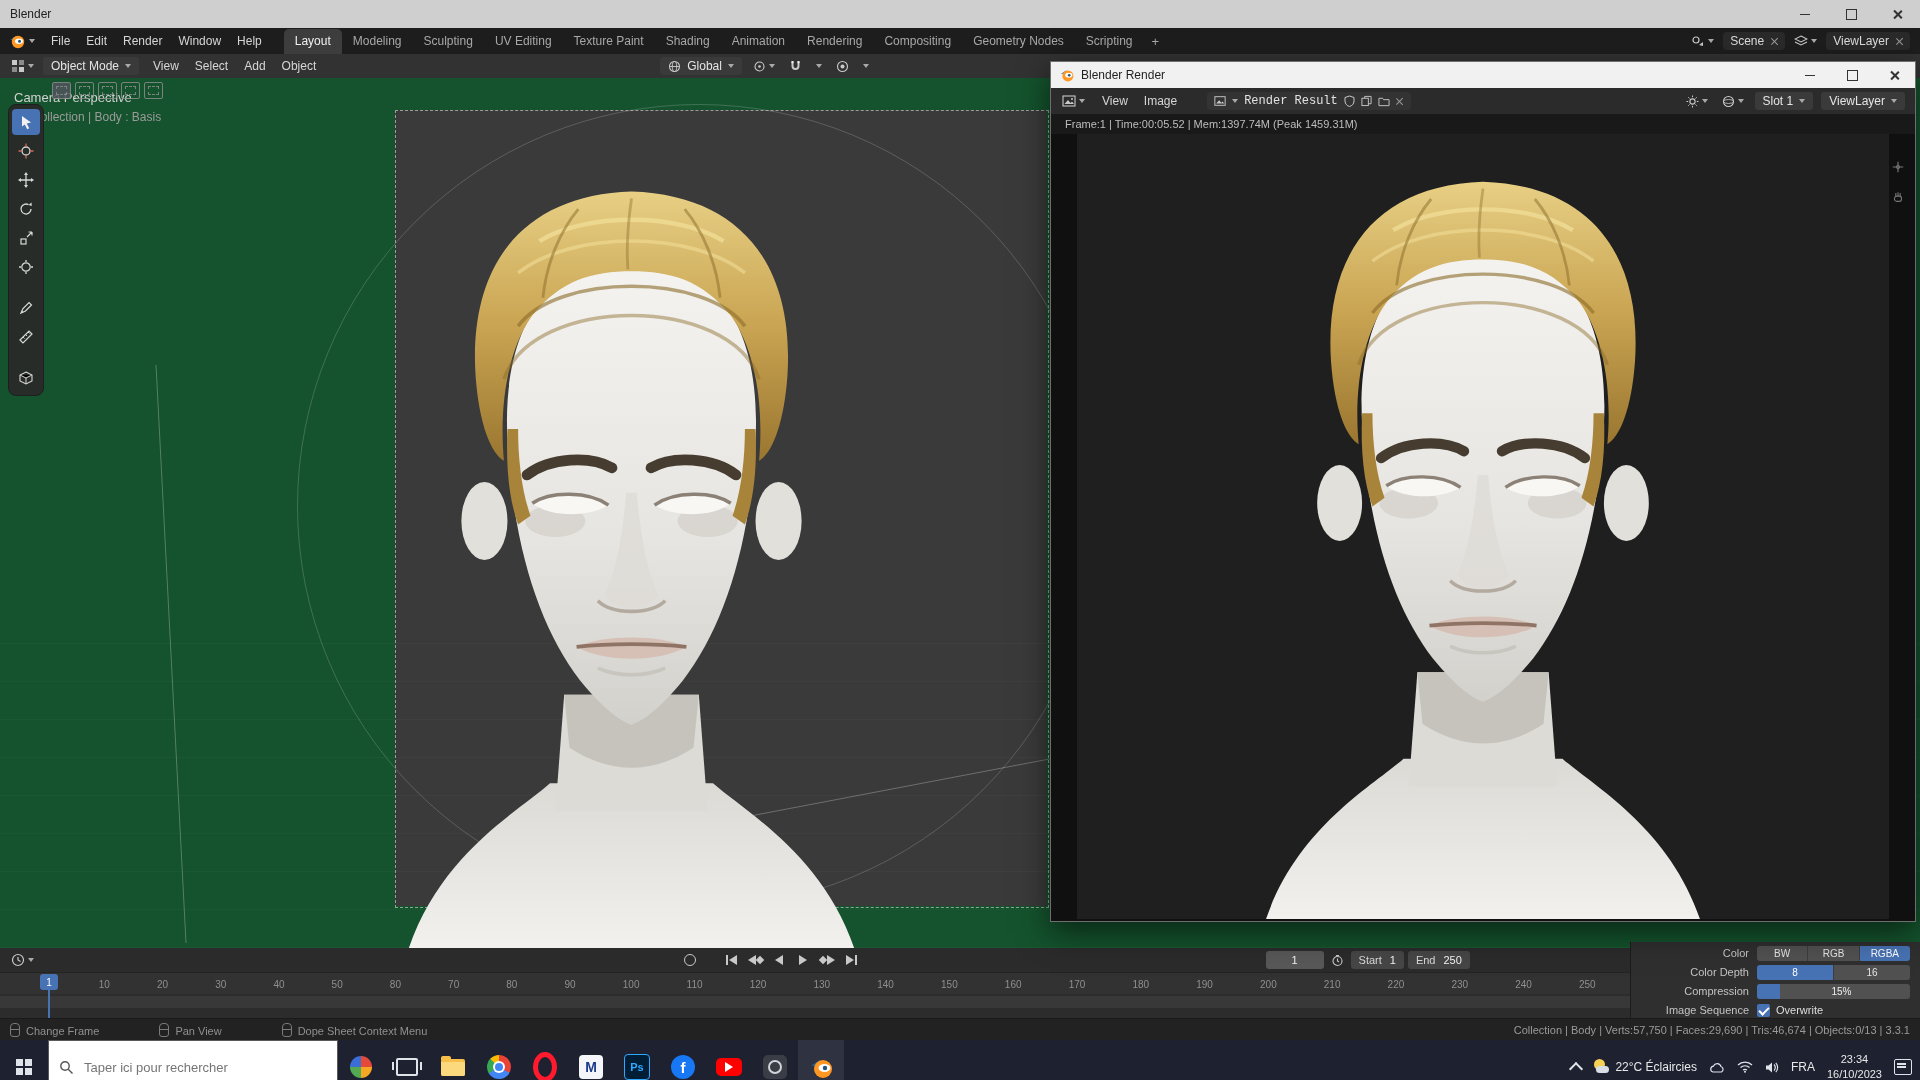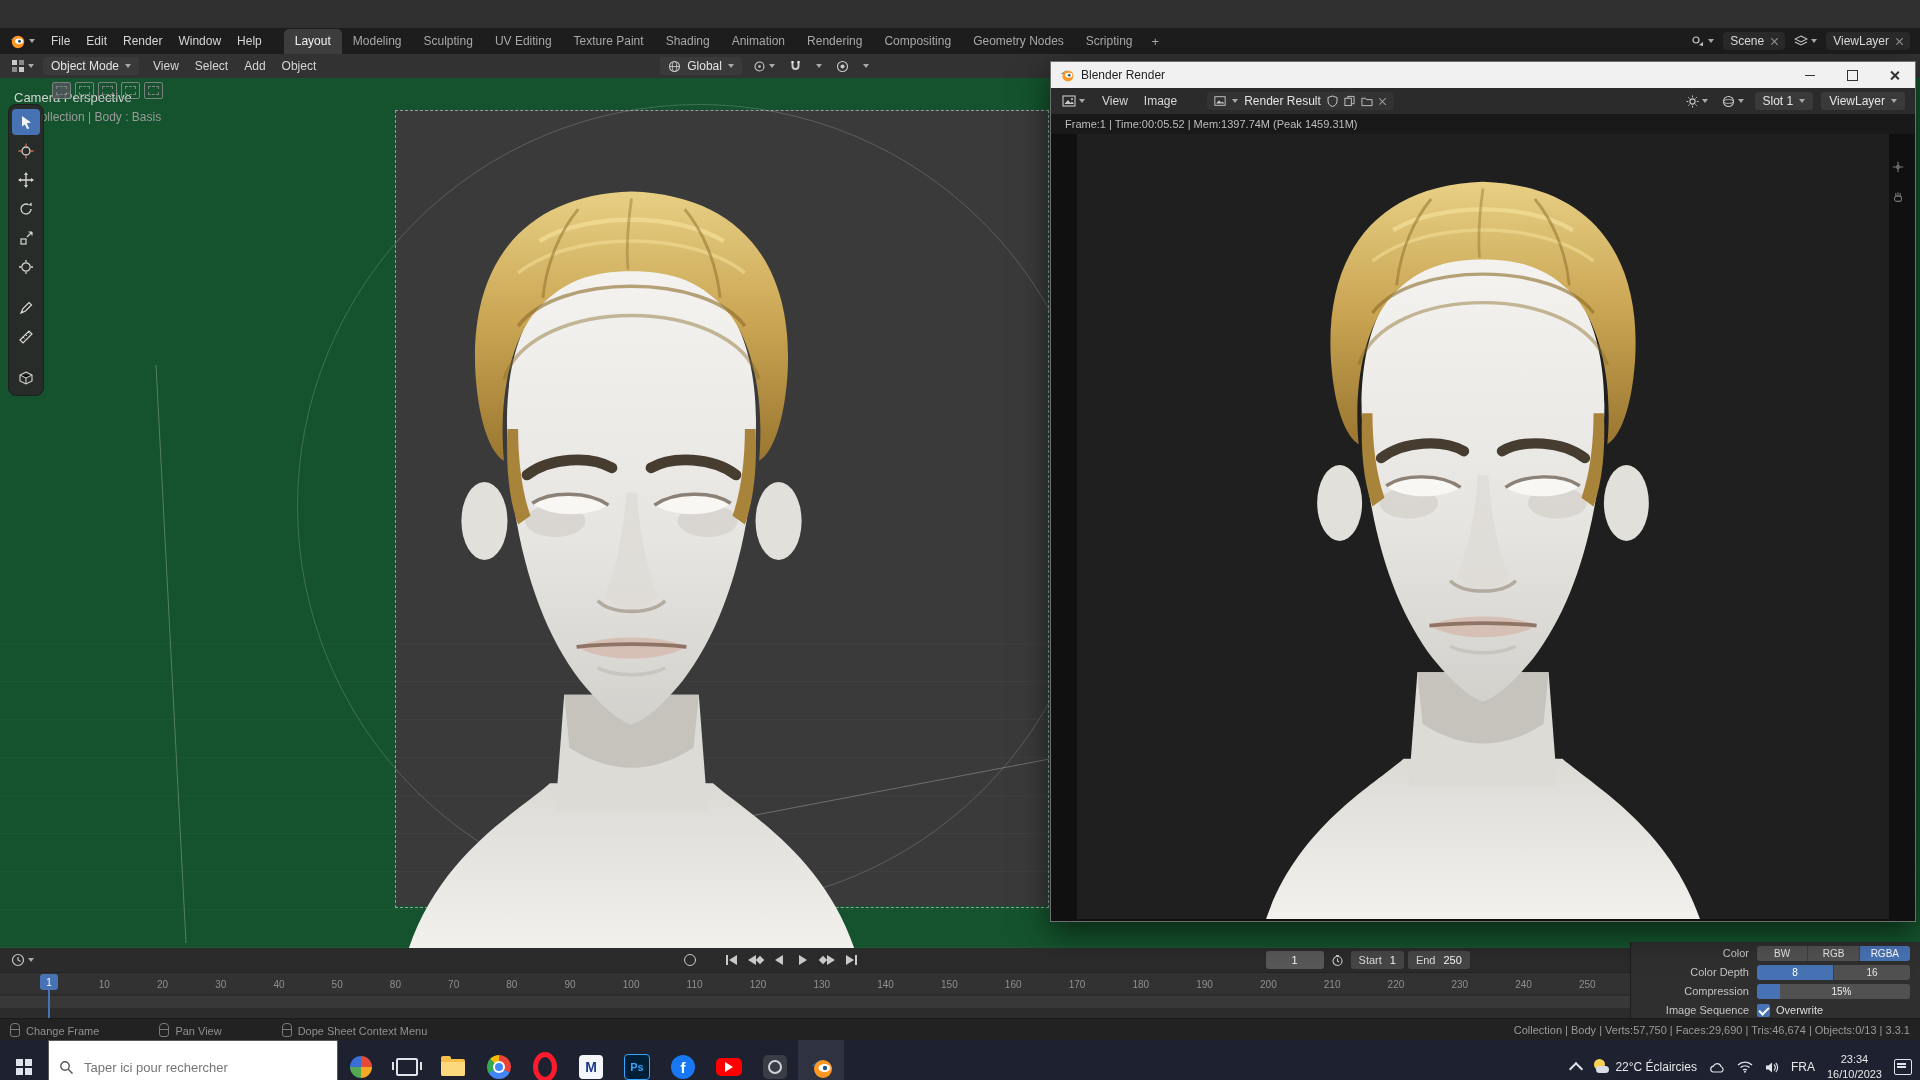--- a/index.html
+++ b/index.html
@@ -129,21 +129,21 @@
   .mouse-ic::after{content:"";position:absolute;left:0;top:5px;width:8px;height:1px;background:#7a7a7a;}
   .sb-stats{margin-left:auto;margin-right:10px;color:#9a9a9a;font-size:11px;white-space:nowrap;}
 
   
   .render-window{position:absolute;left:1050px;top:61px;width:866px;height:861px;z-index:5;
     border:1px solid #6e6e6e;box-sizing:border-box;box-shadow:0 10px 30px rgba(0,0,0,.55);background:#141414;}
   .rw-titlebar{height:26px;background:#f1f1f1;display:flex;align-items:center;}
   .rw-title{color:#1f1f1f;font-size:12px;margin-left:6px;}
   .rw-titlebar .wc{width:42px;height:26px;}
   .rw-header{height:26px;background:#2b2b2b;display:flex;align-items:center;gap:6px;padding-left:8px;color:#d6d6d6;}
-  .rw-datablock{display:flex;align-items:center;gap:6px;background:#333;border-radius:4px;padding:2px 7px;margin-left:16px;color:#e2e2e2;}
+  .rw-datablock{display:flex;align-items:center;gap:6px;background:#333;border-radius:4px;padding:2px 7px;margin-left:16px;color:#e2e2e2;font-family:Liberation Mono, monospace;}
   .rw-right{margin-left:auto;display:flex;align-items:center;gap:8px;padding-right:10px;}
   .rw-stats{height:20px;background:#191919;display:flex;align-items:center;padding-left:14px;
     color:#bdbdbd;font-size:11px;}
   .rw-image{position:absolute;left:0;top:72px;right:0;bottom:0;background:#101010;overflow:hidden;}
   .rw-frame{position:absolute;left:26px;right:26px;top:0;bottom:2px;background:#1f1f1f;overflow:hidden;}
   .head-rw{position:absolute;left:50%;bottom:-2px;transform:translateX(-50%);width:553px;height:760px;}
   .rw-gizmos{position:absolute;right:10px;top:26px;display:flex;flex-direction:column;gap:16px;opacity:.75;}
 
   
   .taskbar{position:absolute;left:0;top:1040px;width:1920px;height:54px;background:#1e2130;
@@ -244,20 +244,34 @@
         <path d="M96,58 C126,34 194,34 224,58" stroke="#f0dc96" stroke-width="2" fill="none" opacity="0.6"></path>
         <path d="M130,22 C120,34 112,52 110,72" stroke="#8a6a28" stroke-width="1.6" fill="none" opacity="0.5"></path>
         <path d="M190,22 C200,34 208,52 210,72" stroke="#8a6a28" stroke-width="1.6" fill="none" opacity="0.5"></path>
         <path d="M160,16 C158,30 157,44 158,56" stroke="#8a6a28" stroke-width="1.6" fill="none" opacity="0.4"></path>
         <path d="M90,146 C89,168 91,186 96,200 L103,195 C98,181 96,163 96,146 Z" fill="#a8843a"></path>
         <path d="M230,146 C231,168 229,186 224,200 L217,195 C222,181 224,163 224,146 Z" fill="#a8843a"></path>
       </g>
     </defs>
   </svg>
 
+  <div class="titlebar">
+    <span class="tb-title">Blender</span>
+    <div class="win-controls">
+      <span class="wc">
+          <i class="g-min"></i>
+        </span>
+      <span class="wc">
+          <i class="g-max"></i>
+        </span>
+      <span class="wc">
+          <i class="g-close"></i>
+        </span>
+    </div>
+  </div>
 
   <div class="topbar">
     <span class="blender-btn">
       <svg class="ic" width="18" height="18" viewBox="0 0 18 18">
         <path d="M2 8 L8 4 L10 7 Z" fill="#2a6fa8"></path>
         <circle cx="10" cy="10" r="6.2" fill="#ff9722"></circle>
         <ellipse cx="11" cy="9.3" rx="4" ry="2.7" fill="#fff"></ellipse>
         <circle cx="11.5" cy="9.3" r="1.5" fill="#25537a"></circle>
       </svg>
       <i class="car"></i>

